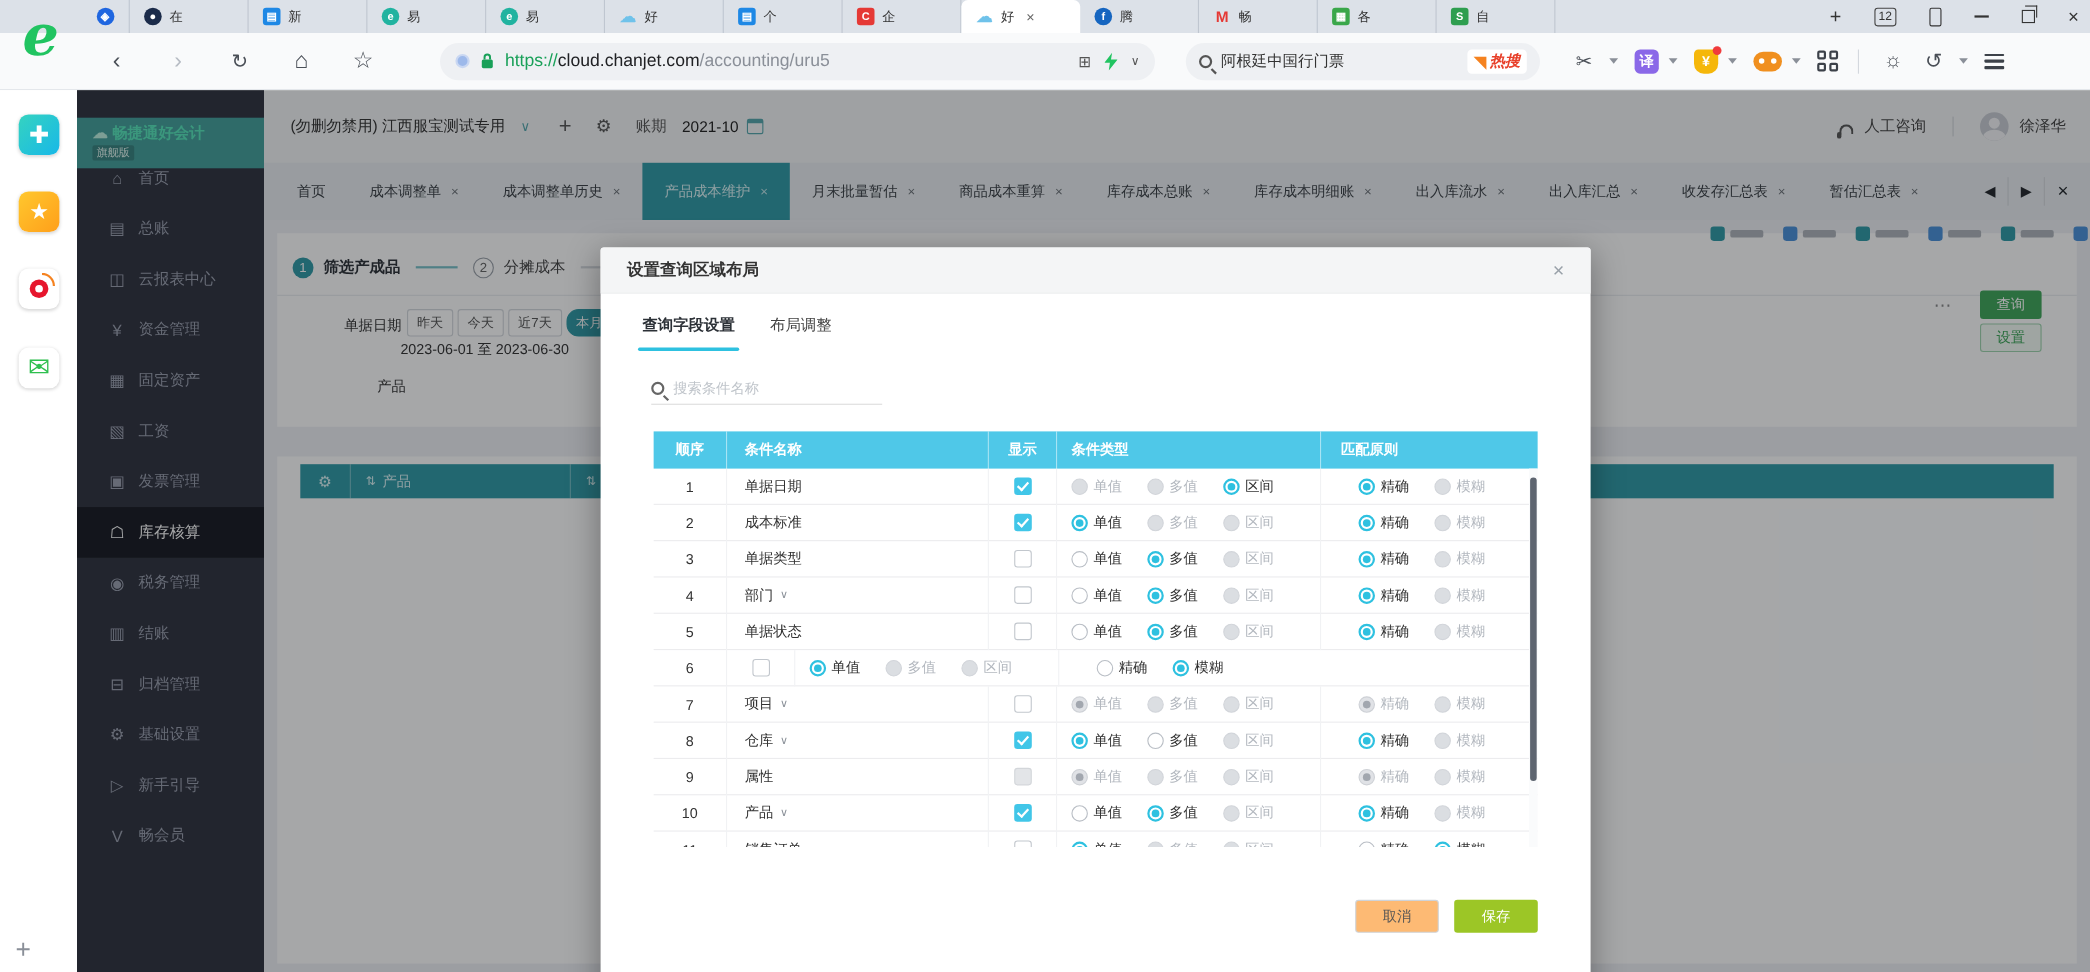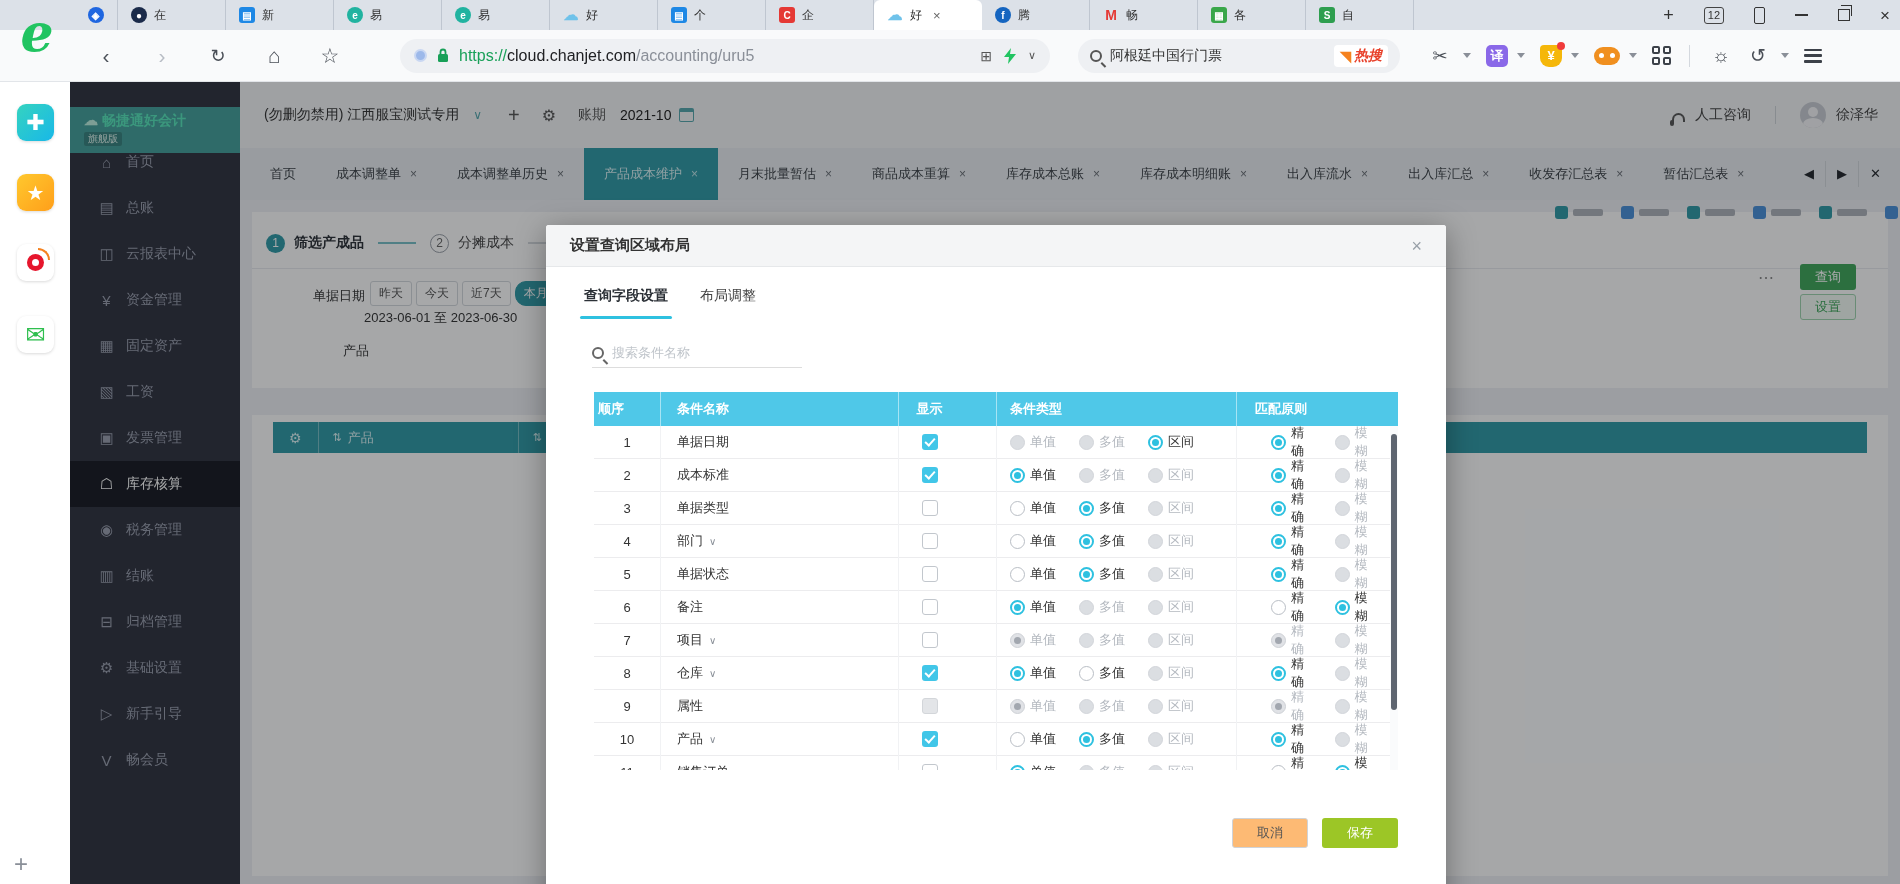--- a/index.html
+++ b/index.html
@@ -184,22 +184,22 @@
   .m-search .mag { border-color:#666; } .m-search .mag::after { background:#666; }
   .m-search input { border:none; outline:none; font-size:13px; color:#333; width:160px; background:transparent;
                     font-family:"Liberation Sans",sans-serif; }
   .m-search input::placeholder { color:#bfc4ca; }
 
   .tblwrap { position:absolute; left:48px; top:167px; width:804px; height:378px; overflow:hidden; }
   .thead { display:flex; height:34px; background:#4fc8e8; color:#fff; font-weight:bold; font-size:13px; align-items:center; }
   .thead .hc { height:34px; display:flex; align-items:center; }
   .thead .hc + .hc { border-left:1px solid rgba(255,255,255,.5); }
   .c1 { width:66px; flex:none; } .c2 { width:238px; flex:none; } .c3 { width:62px; flex:none; }
-  .c4 { width:240px; flex:none;margin-left:36px; } .c5 { flex:1; }
-  .hc.c1 { padding-left:4px;font-family:Liberation Mono, monospace; } .hc.c2 { padding-left:16px; } .hc.c3 { justify-content:center; }
+  .c4 { width:240px; flex:none; } .c5 { flex:1; }
+  .hc.c1 { padding-left:20px;font-family:Liberation Mono, monospace; } .hc.c2 { padding-left:16px; } .hc.c3 { justify-content:center; }
   .hc.c4 { padding-left:13px; } .hc.c5 { padding-left:18px; }
   .mrow { display:flex; height:33px; align-items:center; border-bottom:1px solid #ececee; font-size:13px; }
   .mrow .c { height:33px; display:flex; align-items:center; }
   .mrow .c + .c { border-left:1px solid #f1f2f4; }
   .mrow .c1 { justify-content:center; color:#333; }
   .mrow .c2 { padding-left:16px; gap:6px; }
   .mrow .c3 { justify-content:center; }
   .mrow .c4 { padding-left:13px; }
   .mrow .c5 { padding-left:34px; }
   .dd { color:#8a9098; font-size:10px; }
@@ -765,23 +765,20 @@
                   <span class="rlbl">精确</span>
                 </span>
                 <span class="ritem">
                   <span class="rd dis"></span>
                   <span class="rlbl mute">模糊</span>
                 </span>
               </div>
             </div>
             <div class="mrow">
               <div class="c c1">6</div>
-              <div class="c c2">
-                <span>备注</span>
-              </div>
               <div class="c c3">
                 <span class="cb un"></span>
               </div>
               <div class="c c4">
                 <span class="ritem">
                   <span class="rd sel"></span>
                   <span class="rlbl">单值</span>
                 </span>
                 <span class="ritem">
                   <span class="rd dis"></span>

